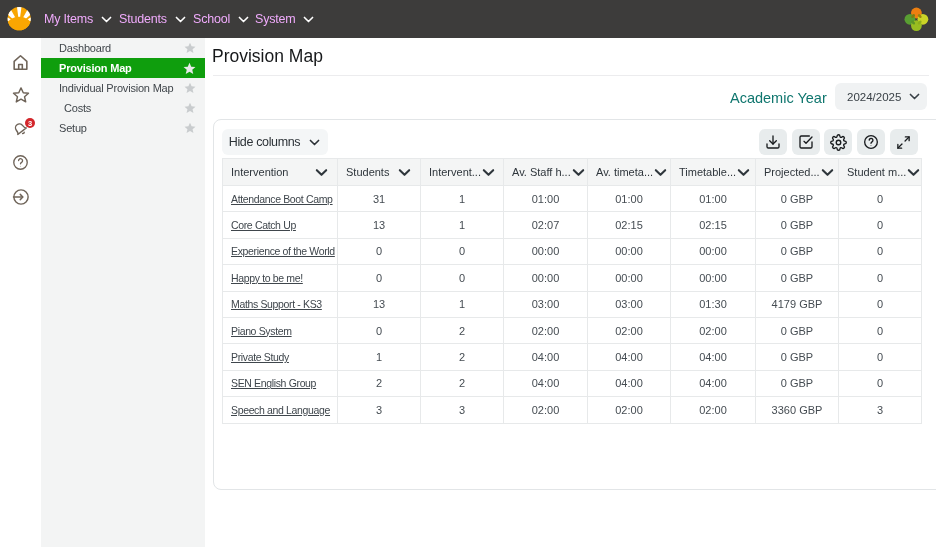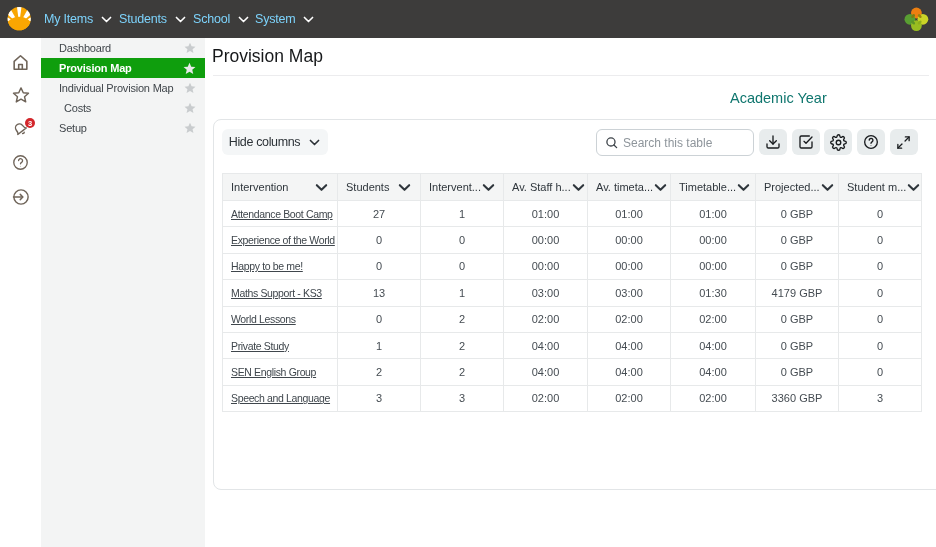--- a/index.html
+++ b/index.html
@@ -3,21 +3,21 @@
 <meta charset="utf-8">
 <style>
 * { margin:0; padding:0; box-sizing:border-box; }
 html,body { width:936px; height:547px; overflow:hidden; background:#fff;
   font-family:"Liberation Sans", sans-serif; }
 #app { position:relative; width:936px; height:547px; }
 
 
 #topbar { position:absolute; left:0; top:0; width:936px; height:38px; background:#3d3c3b; }
 .menu-item { position:absolute; top:0; height:38px; display:inline-flex; align-items:center;
-  color:#7dd3fc; font-size:12.5px; gap:7px; letter-spacing:-0.2px; }
+  color:#f0abfc; font-size:12.5px; gap:7px; letter-spacing:-0.2px; }
 .menu-item svg { display:block; }
 
 
 #rail { position:absolute; left:0; top:38px; width:41px; height:509px; background:#fff; }
 .rail-ic { position:absolute; left:0; width:41px; display:flex; justify-content:center; }
 
 
 #sidebar { position:absolute; left:41px; top:38px; width:164px; height:509px; background:#f3f4f4; }
 #sb-head { height:29px; background:#e4e5e7; display:flex; align-items:center;
   font-size:11.5px; font-weight:bold; color:#3a4045; padding-left:9px; }
@@ -42,21 +42,21 @@
   border-radius:6px; display:inline-flex; align-items:center; justify-content:center; gap:8px;
   font-size:12.5px; letter-spacing:-0.35px; color:#2c3237; }
 #search { position:absolute; left:382px; top:9px; width:158px; height:27px; background:#fff;
   border:1px solid #ccd2d6; border-radius:6px; display:flex; align-items:center;
   padding-left:8px; gap:5px; font-size:12px; color:#8e959b; }
 #tools { position:absolute; left:545px; top:9px; display:flex; gap:4.7px; }
 .tool { width:28px; height:26px; background:#e8eced; border-radius:6px;
   display:flex; align-items:center; justify-content:center; }
 
 
-#tbl { position:absolute; left:8px; top:53px; width:699px; border-collapse:collapse;
+#tbl { position:absolute; left:8px; top:38px; width:699px; border-collapse:collapse;
   table-layout:fixed; font-size:11px; }
 #tbl th, #tbl td { border:1px solid #e7e9ea; overflow:hidden; white-space:nowrap; }
 #tbl th { background:#f4f5f5; height:27px; font-weight:normal; color:#2f363c; padding:0 8px; }
 #tbl td { height:26.4px; text-align:center; color:#454c52; }
 #tbl td.lnk { text-align:left; padding-left:8px; font-size:10.5px; letter-spacing:-0.35px; }
 #tbl td.lnk span { text-decoration:underline; color:#3f464c;margin-top:44px; }
 .thx { display:flex; align-items:center; justify-content:space-between; }
 .thx svg { flex-shrink:0; }
 </style>
 </head>
@@ -180,33 +180,31 @@
       <svg class="star" width="12" height="12" viewBox="0 0 24 24" fill="#c9ccce">
           <polygon points="12 1.5 15.2 8.6 23 9.3 17.1 14.5 18.9 22.2 12 18.2 5.1 22.2 6.9 14.5 1 9.3 8.8 8.6"></polygon>
         </svg>
     </div>
   </div>
 
   <div id="main">
     <div id="title">Provision Map</div>
     <div id="hr1"></div>
     <div id="ay-label">Academic Year</div>
+    <div id="ay-dd">2024/2025
+      <svg width="13" height="13" viewBox="0 0 16 16" fill="none" stroke="#394046" stroke-width="2" stroke-linecap="round" stroke-linejoin="round">
+          <polyline points="3 5.5 8 10.5 13 5.5"></polyline>
+        </svg>
+    </div>
 
     <div id="card">
       <div id="hidecols">Hide columns
         <svg width="13" height="13" viewBox="0 0 16 16" fill="none" stroke="#2c3237" stroke-width="2" stroke-linecap="round" stroke-linejoin="round">
             <polyline points="3 5.5 8 10.5 13 5.5"></polyline>
           </svg>
-      </div>
-      <div id="search">
-        <svg width="13" height="13" viewBox="0 0 24 24" fill="none" stroke="#3c4248" stroke-width="2.4" stroke-linecap="round">
-            <circle cx="11" cy="11" r="7.5"></circle>
-            <line x1="16.5" y1="16.5" x2="21.5" y2="21.5"></line>
-          </svg>
-        Search this table
       </div>
       <div id="tools">
         <div class="tool">
             <svg width="16" height="16" viewBox="0 0 24 24" fill="none" stroke="#181b1e" stroke-width="2" stroke-linecap="round" stroke-linejoin="round">
               <path d="M21 15v4a2 2 0 0 1-2 2H5a2 2 0 0 1-2-2v-4"></path>
               <polyline points="7 10 12 15 17 10"></polyline>
               <line x1="12" y1="3" x2="12" y2="15"></line>
             </svg>
           </div>
         <div class="tool">
@@ -287,25 +285,35 @@
                   </svg></span>
               </th>
           <th>
                 <span class="thx">Student m...<svg width="15" height="15" viewBox="0 0 16 16" fill="none" stroke="#2f363c" stroke-width="2.2" stroke-linecap="round" stroke-linejoin="round">
                     <polyline points="3 5.5 8 10.5 13 5.5"></polyline>
                   </svg></span>
               </th>
         </tr>
         <tr>
               <td class="lnk"><span>Attendance Boot Camp</span></td>
-              <td>27</td>
+              <td>31</td>
               <td>1</td>
               <td>01:00</td>
               <td>01:00</td>
               <td>01:00</td>
+              <td>0 GBP</td>
+              <td>0</td>
+            </tr>
+        <tr>
+              <td class="lnk"><span>Core Catch Up</span></td>
+              <td>13</td>
+              <td>1</td>
+              <td>02:07</td>
+              <td>02:15</td>
+              <td>02:15</td>
               <td>0 GBP</td>
               <td>0</td>
             </tr>
         <tr>
               <td class="lnk"><span>Experience of the World</span></td>
               <td>0</td>
               <td>0</td>
               <td>00:00</td>
               <td>00:00</td>
               <td>00:00</td>
@@ -326,21 +334,21 @@
               <td class="lnk"><span>Maths Support - KS3</span></td>
               <td>13</td>
               <td>1</td>
               <td>03:00</td>
               <td>03:00</td>
               <td>01:30</td>
               <td>4179 GBP</td>
               <td>0</td>
             </tr>
         <tr>
-              <td class="lnk"><span>World Lessons</span></td>
+              <td class="lnk"><span>Piano System</span></td>
               <td>0</td>
               <td>2</td>
               <td>02:00</td>
               <td>02:00</td>
               <td>02:00</td>
               <td>0 GBP</td>
               <td>0</td>
             </tr>
         <tr>
               <td class="lnk"><span>Private Study</span></td>

